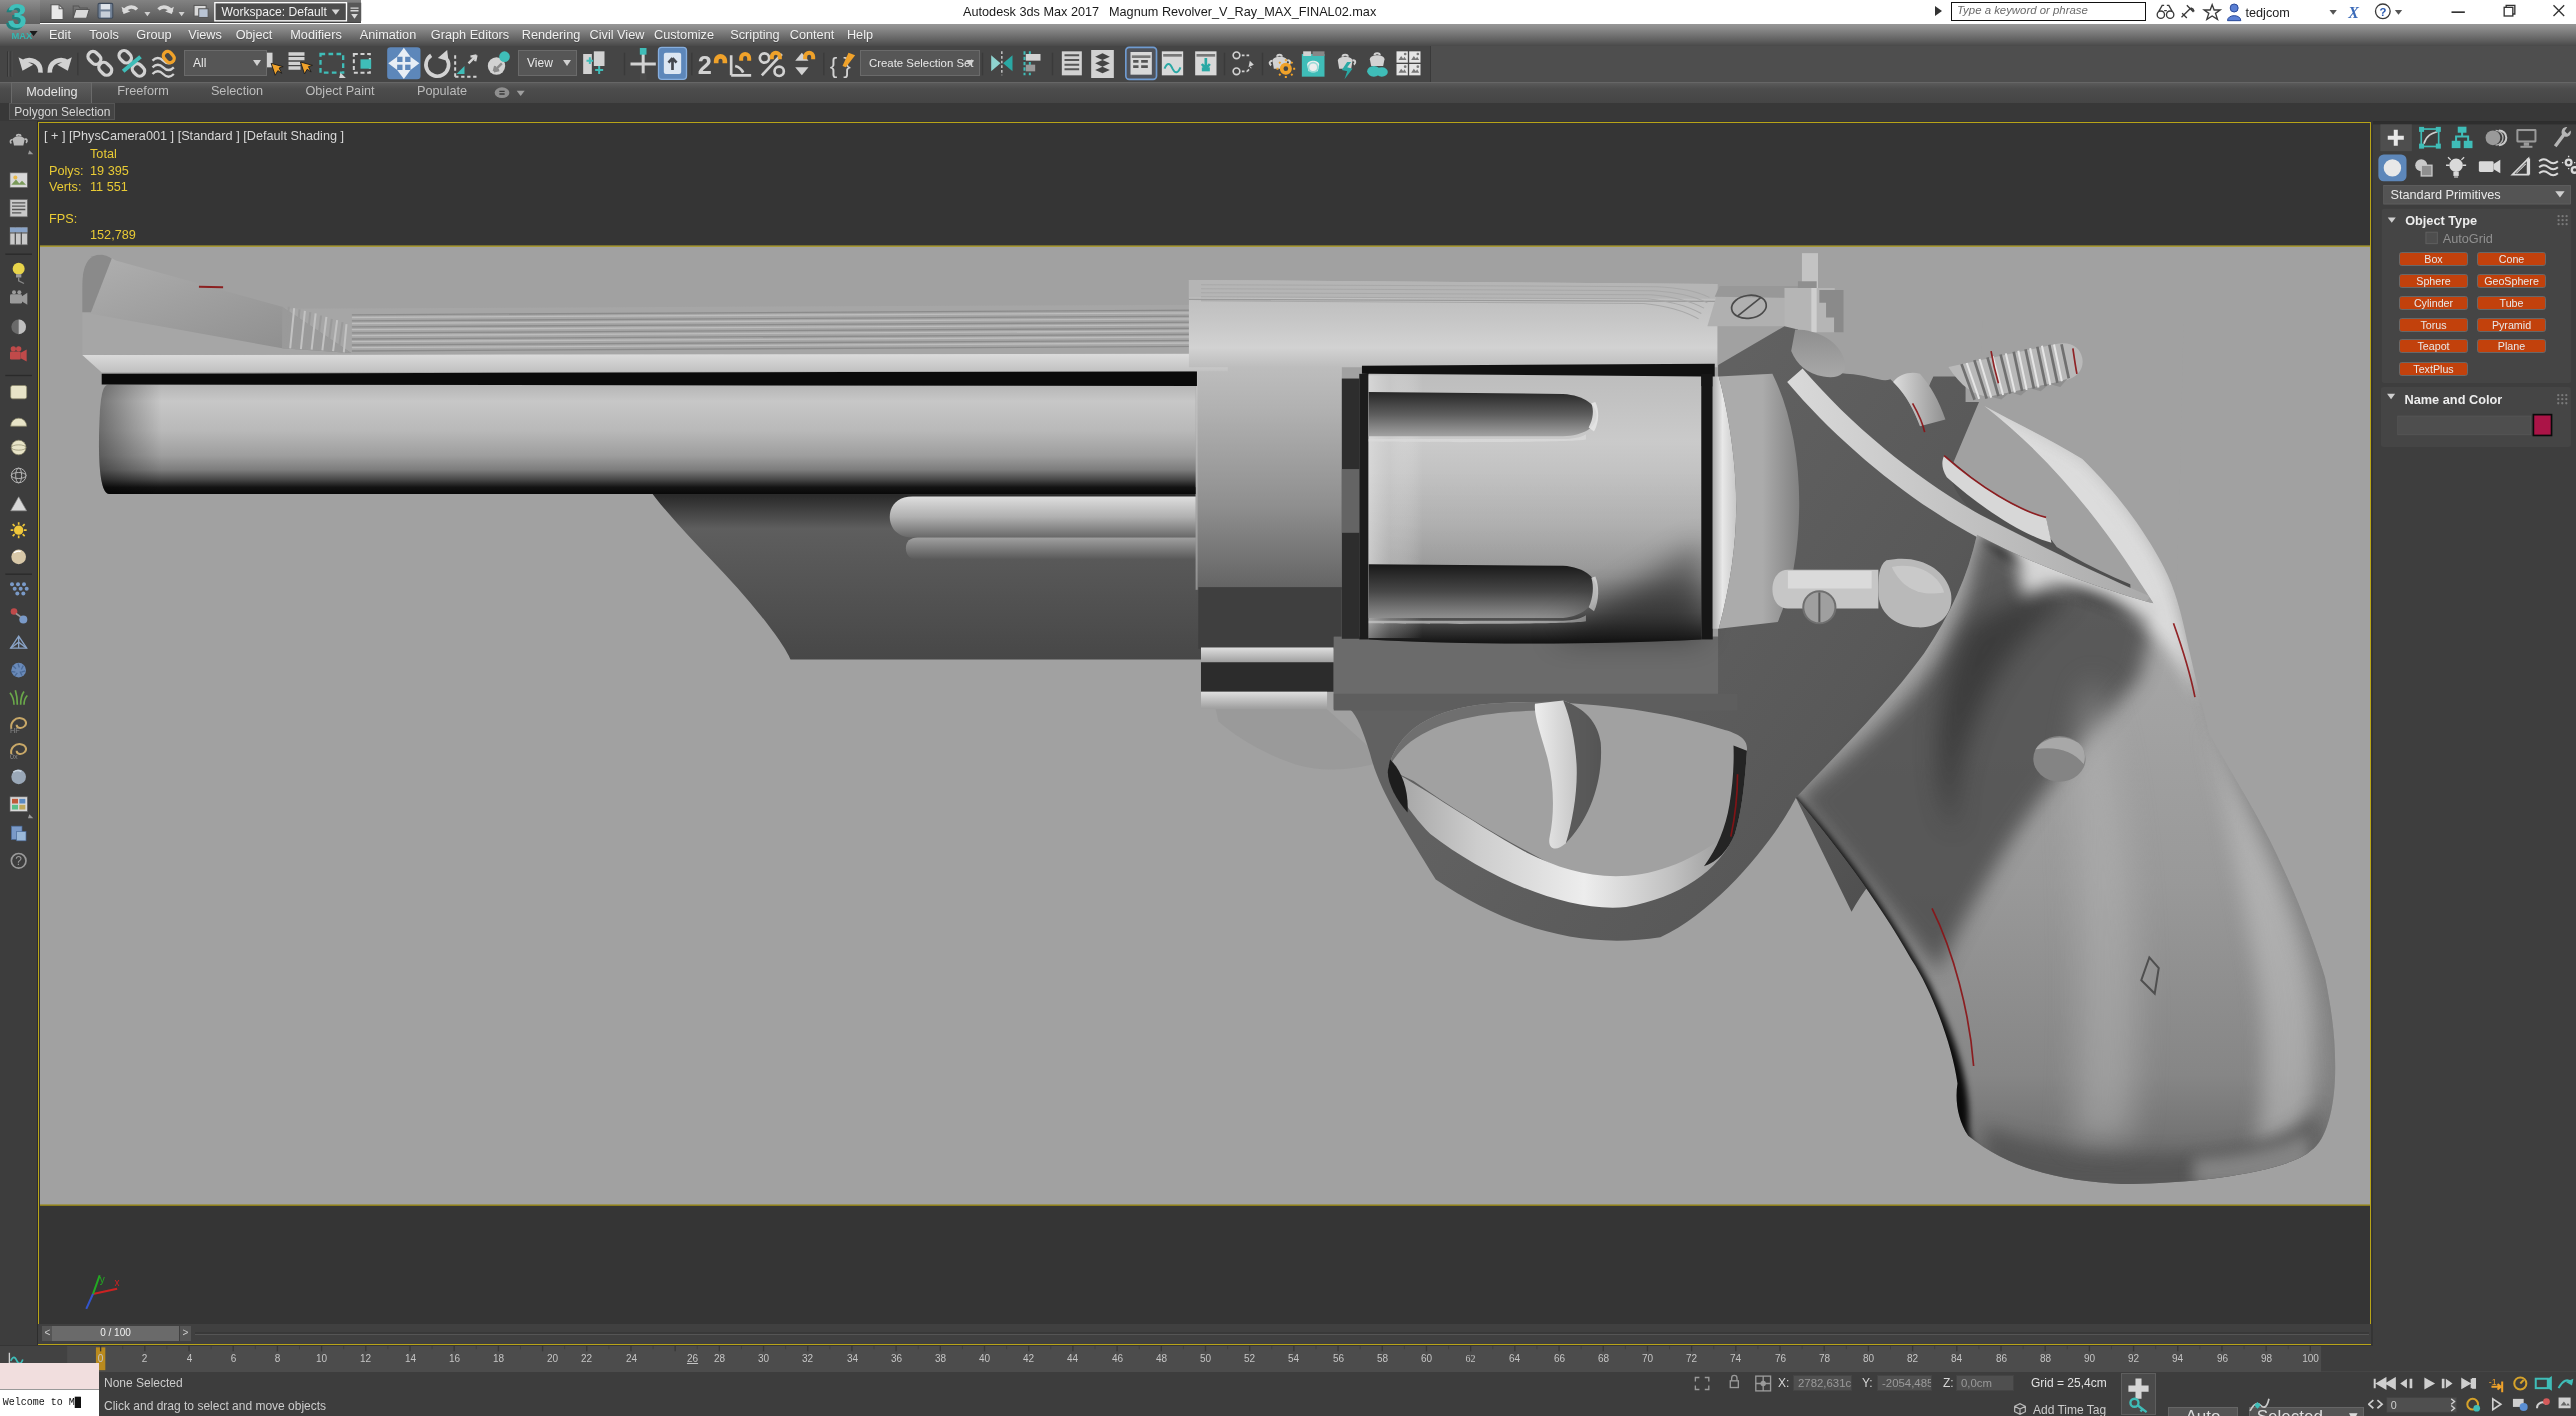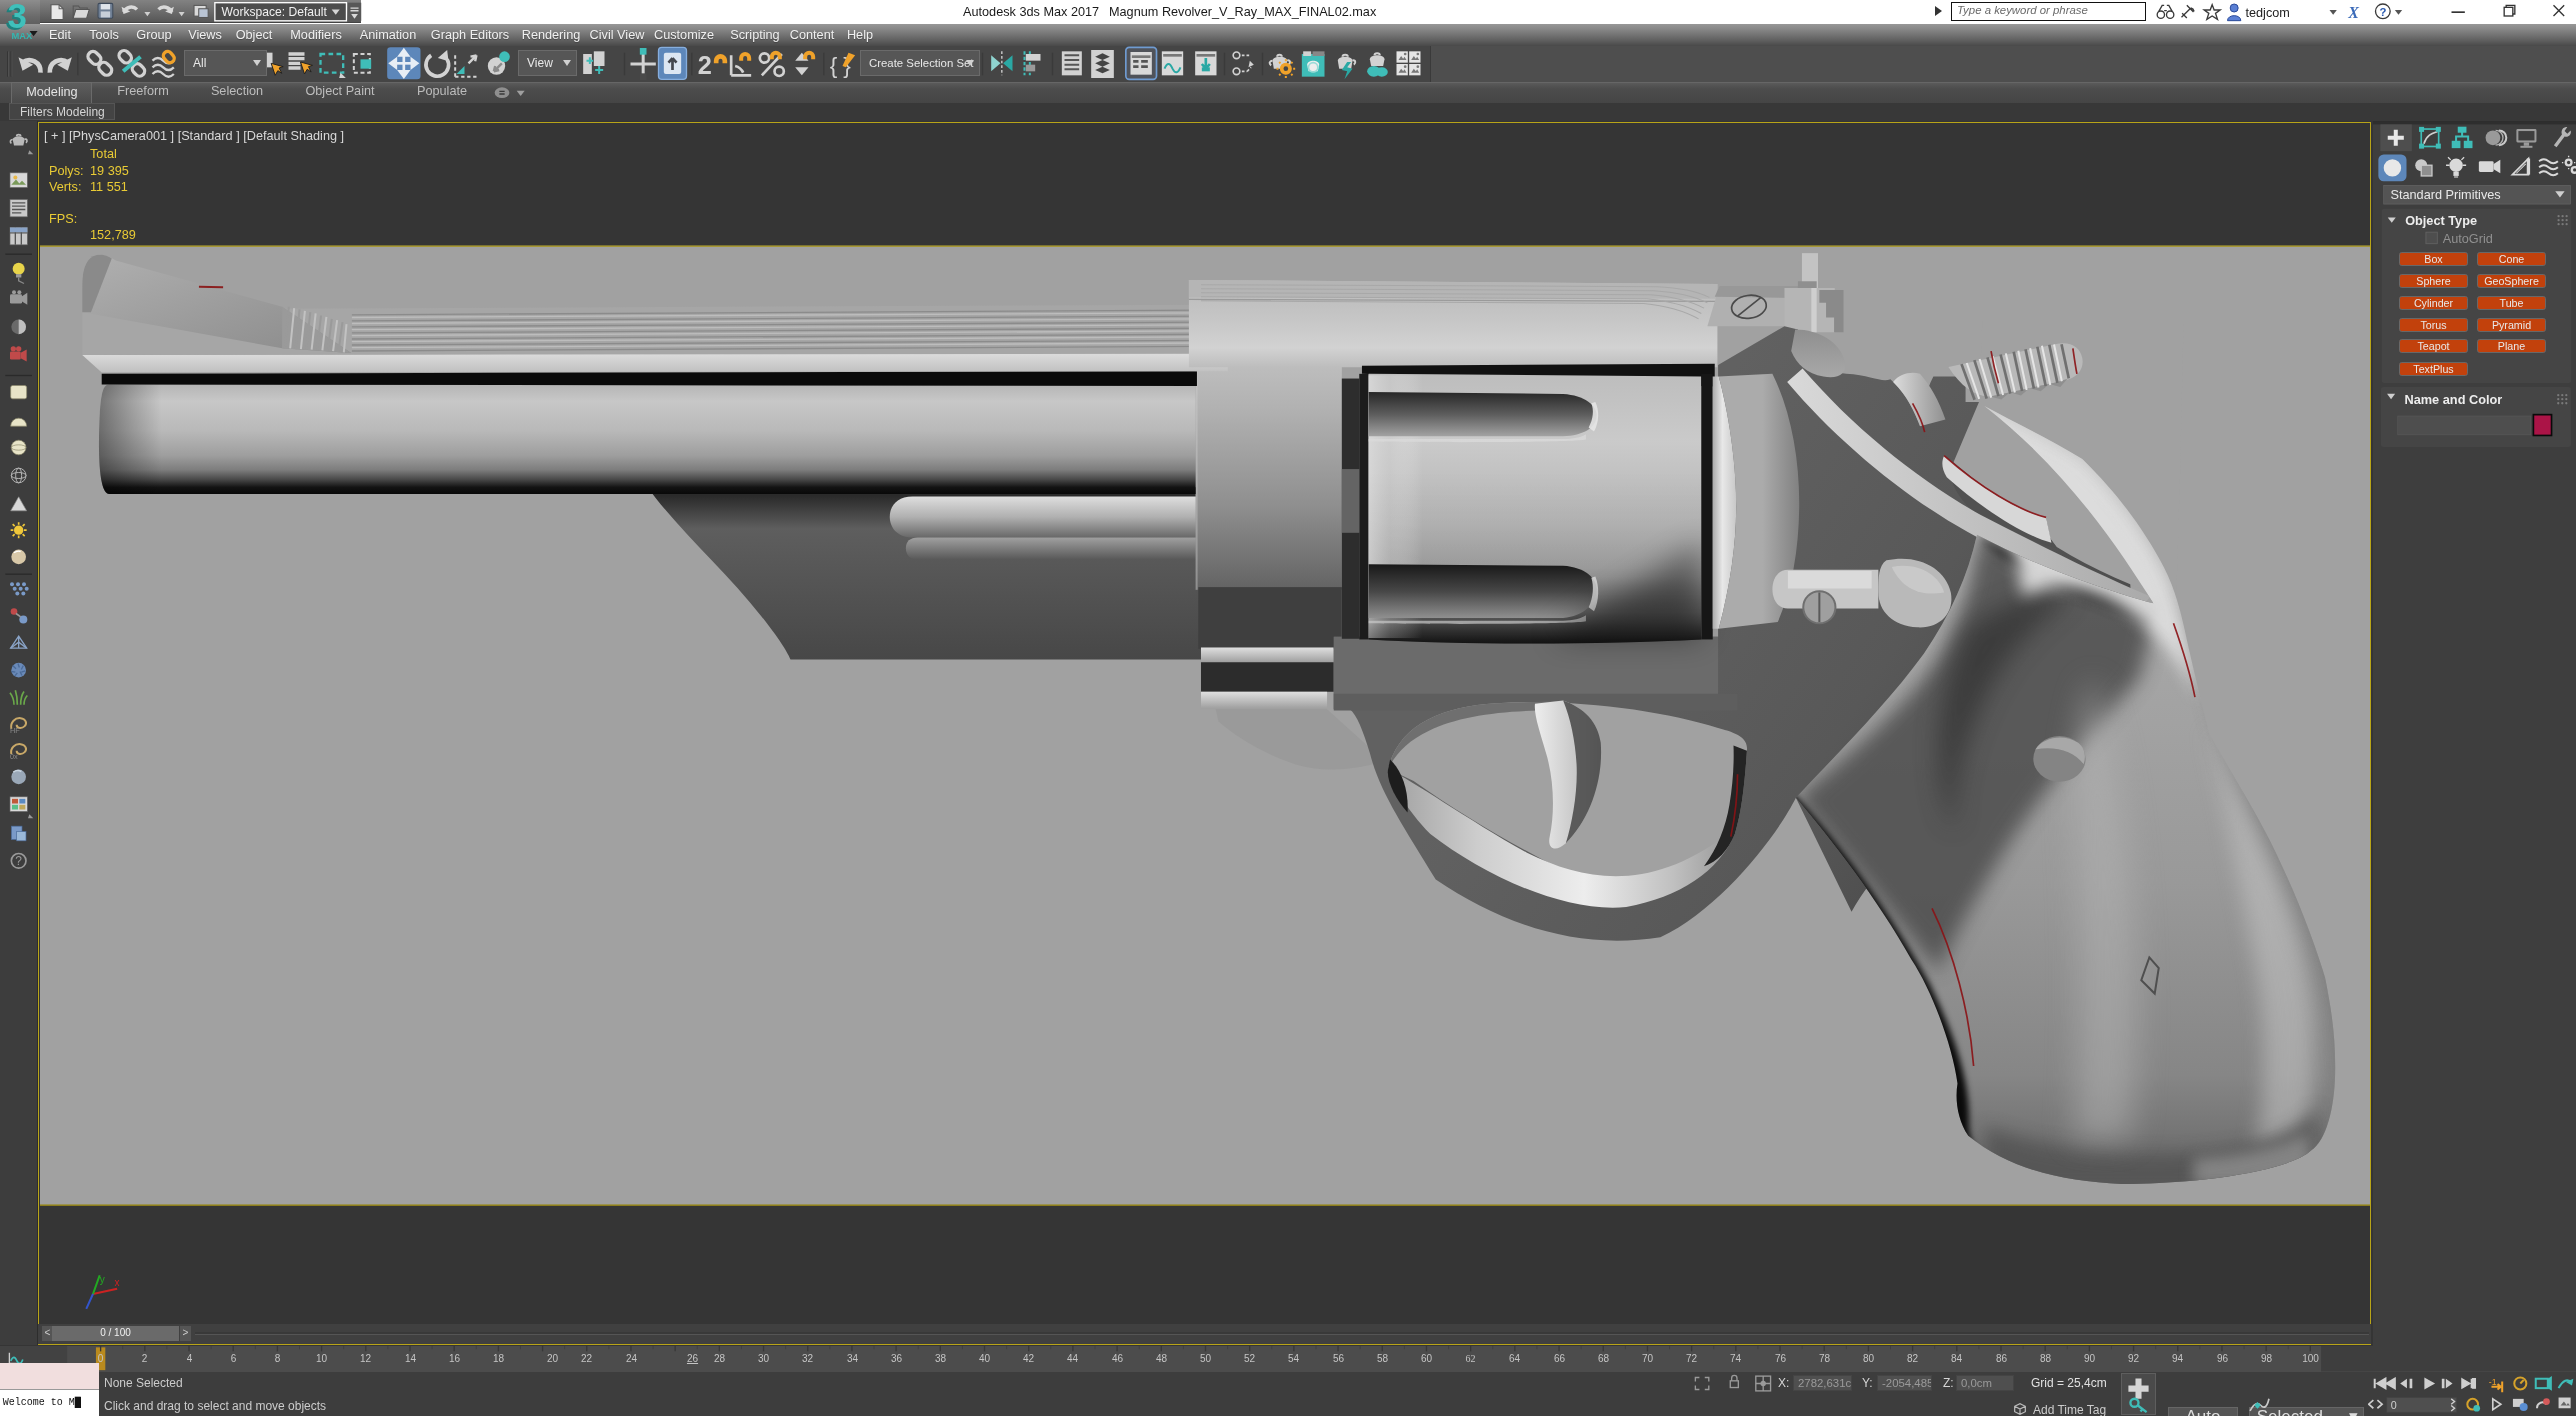--- a/index.html
+++ b/index.html
@@ -389,21 +389,21 @@
 <div class="rtab" style="left:143px;">Freeform</div>
 <div class="rtab" style="left:237px;">Selection</div>
 <div class="rtab" style="left:340px;">Object Paint</div>
 <div class="rtab" style="left:442px;">Populate</div>
 <svg class="abs" style="left:494px; top:86px;" width="40" height="13.4" viewBox="0 0 60 20">
       <ellipse cx="12" cy="10" rx="11" ry="8" fill="#8f8f8f"></ellipse>
       <path d="M8,8 h8 M8,12 h8" stroke="#3a3a3a" stroke-width="2"></path>
       <path d="M34,7 l12,0 l-6,8 z" fill="#9f9f9f"></path>
     </svg>
 <div id="polyrow" class="abs"></div>
-<div id="polychip" class="abs">Filters Modeling</div>
+<div id="polychip" class="abs">Polygon Selection</div>
 
 <div id="leftbar" class="abs"></div>
 
 <div id="viewport" class="abs"></div>
 <svg id="vpsvg" class="abs" style="left:40px; top:123px;" width="2330" height="1220" viewBox="59 184 3474 1819">
 <defs>
 <linearGradient id="gBarrel" x1="0" y1="574" x2="0" y2="737" gradientUnits="userSpaceOnUse">
  <stop offset="0" stop-color="#b5b5b5"></stop>
           <stop offset="0.15" stop-color="#c7c7c7"></stop>
           <stop offset="0.42" stop-color="#b9b9b9"></stop>

